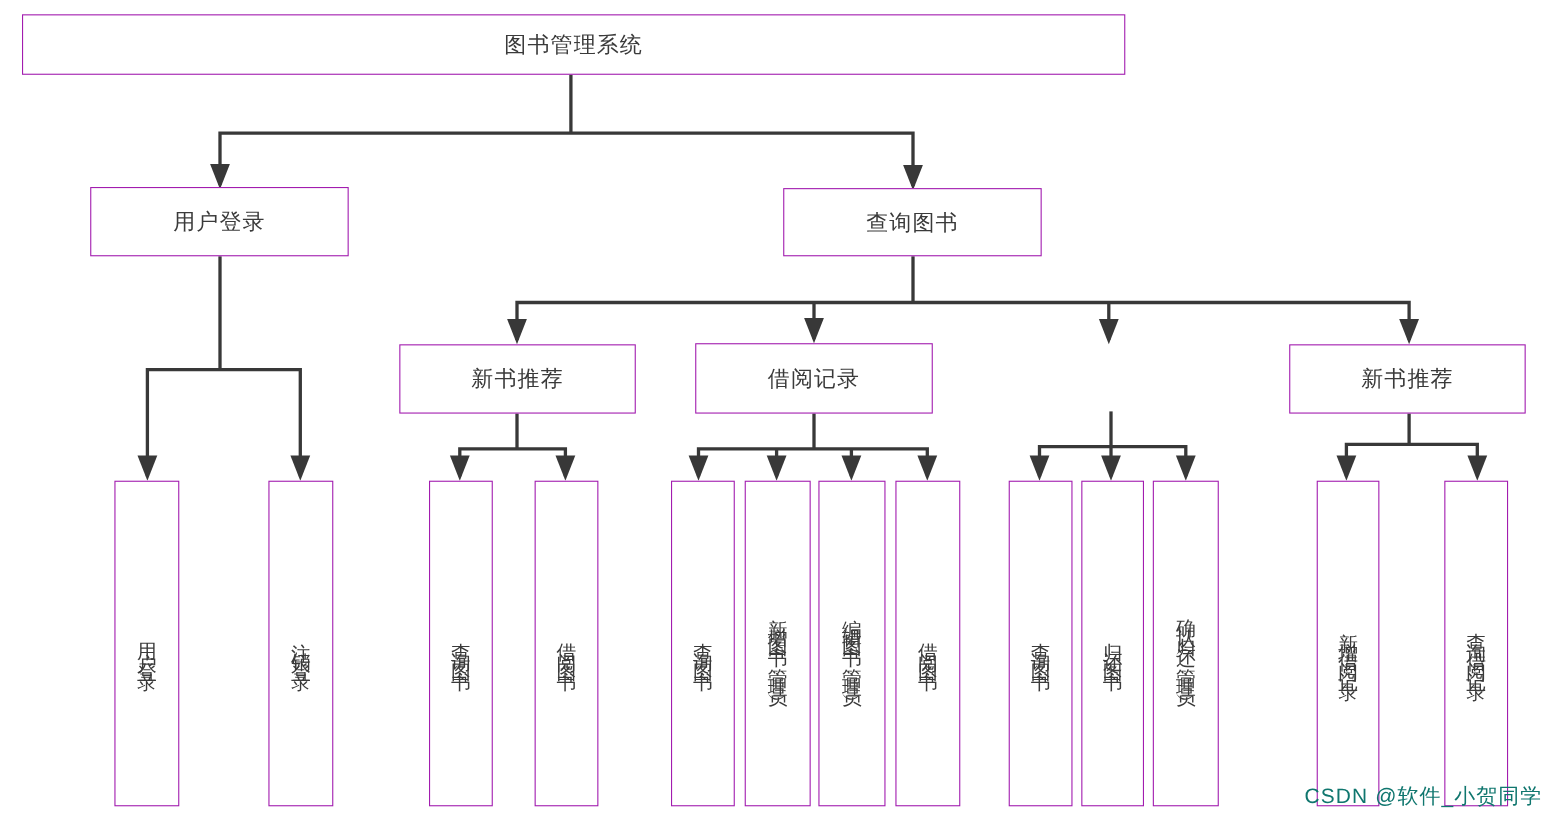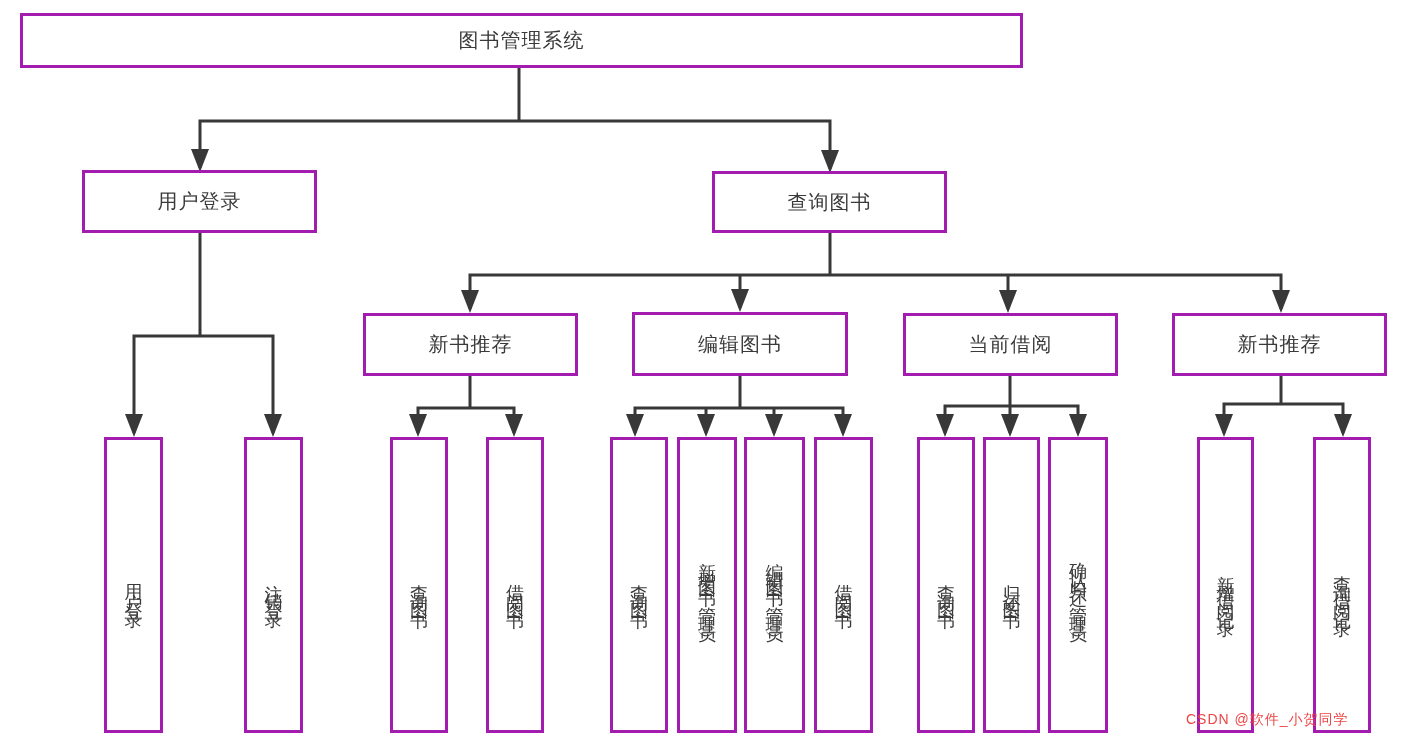--- a/index.html
+++ b/index.html
@@ -8,21 +8,21 @@
     width:1405px;height:747px;
     background:#ffffff;
     font-family:"Liberation Sans","DejaVu Sans",sans-serif;
     overflow:hidden;
   }
   #wires{position:absolute;left:0;top:0;width:1405px;height:747px;}
   .node{
     position:absolute;
     box-sizing:border-box;
     background:#ffffff;
-    border:3px solid #a21caf;
+    border:1px solid #a21caf;
     color:#3a3a3a;
     display:flex;align-items:center;justify-content:center;
     z-index:2;
   }
   .hbox{font-size:20px;letter-spacing:1px;}
   .vbox{
     writing-mode:vertical-rl;
     text-orientation:mixed;
     font-size:18px;
     letter-spacing:9px;
@@ -48,21 +48,21 @@
   .bb4{left:814px;width:59px;}
   .cb1{left:917px;width:58px;}
   .cb2{left:983px;width:57px;}
   .cb3{left:1048px;width:60px;}
   .br1{left:1197px;width:57px;}
   .br2{left:1313px;width:58px;}
   .wire{fill:none;stroke:#383838;stroke-width:3;stroke-linejoin:miter;}
   .arrow{fill:#383838;stroke:none;}
   #watermark{
     position:absolute;left:1186px;top:711px;
-    font-size:14px;color:#ef4444;
+    font-size:19px;color:#0f766e;
     letter-spacing:1px;white-space:nowrap;
     z-index:3;
   }
 </style>
 </head>
 <body>
 
 <div id="canvas">
 
   <svg id="wires" viewBox="0 0 1405 747" xmlns="http://www.w3.org/2000/svg">
@@ -112,22 +112,21 @@
     <polygon class="arrow" points="1215,414 1233,414 1224,437"></polygon>
     <polygon class="arrow" points="1334,414 1352,414 1343,437"></polygon>
   </svg>
 
   <div class="node hbox root">图书管理系统</div>
 
   <div class="node hbox lv2-a">用户登录</div>
   <div class="node hbox lv2-b">查询图书</div>
 
   <div class="node hbox lv3 lv3-a">新书推荐</div>
-  <div class="node hbox lv3 lv3-b">编辑图书</div>
-  <div class="node hbox lv3 lv3-c">当前借阅</div>
+  <div class="node hbox lv3 lv3-b">借阅记录</div>
   <div class="node hbox lv3 lv3-d">新书推荐</div>
 
   <div class="node vbox leaf ul1">用户登录</div>
   <div class="node vbox leaf ul2">注销登录</div>
 
   <div class="node vbox leaf nb1">查询图书</div>
   <div class="node vbox leaf nb2">借阅图书</div>
 
   <div class="node vbox leaf bb1">查询图书</div>
   <div class="node vbox leaf bb2">新增图书（管理员）</div>

